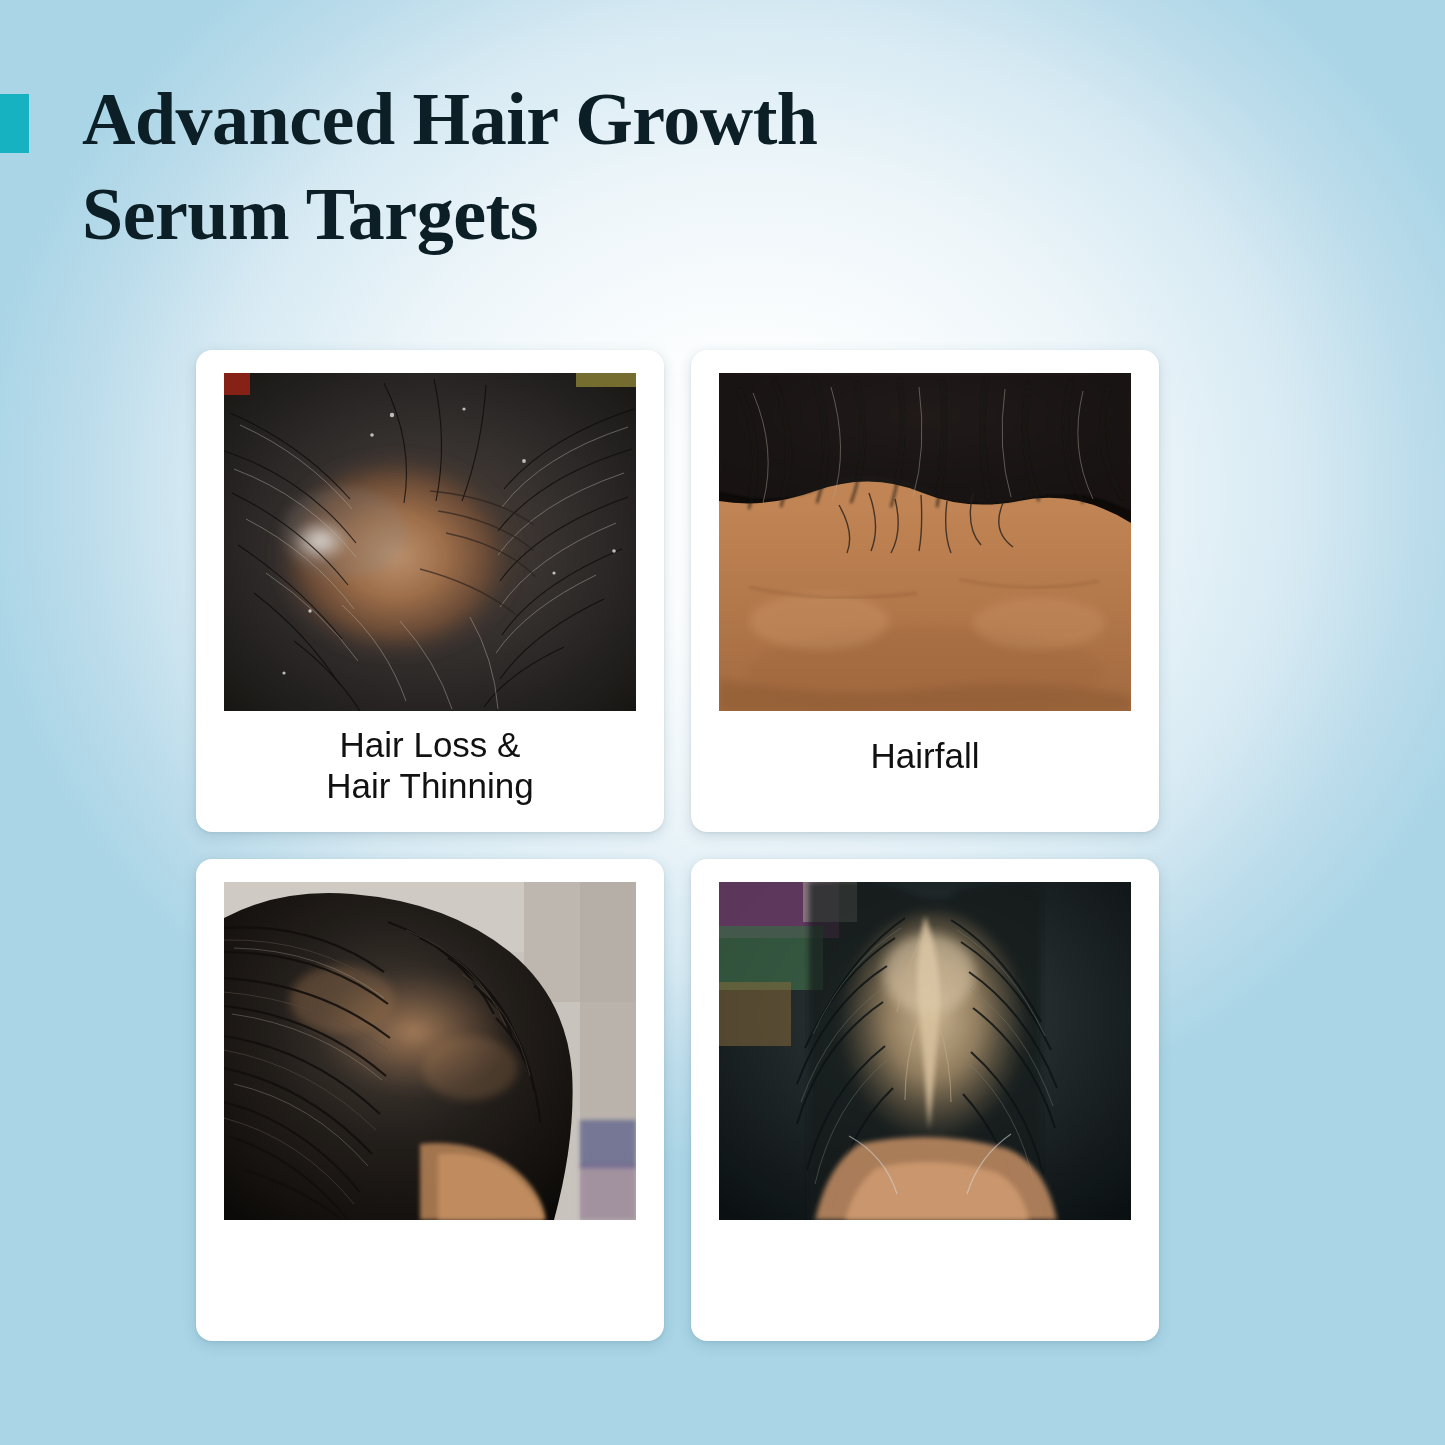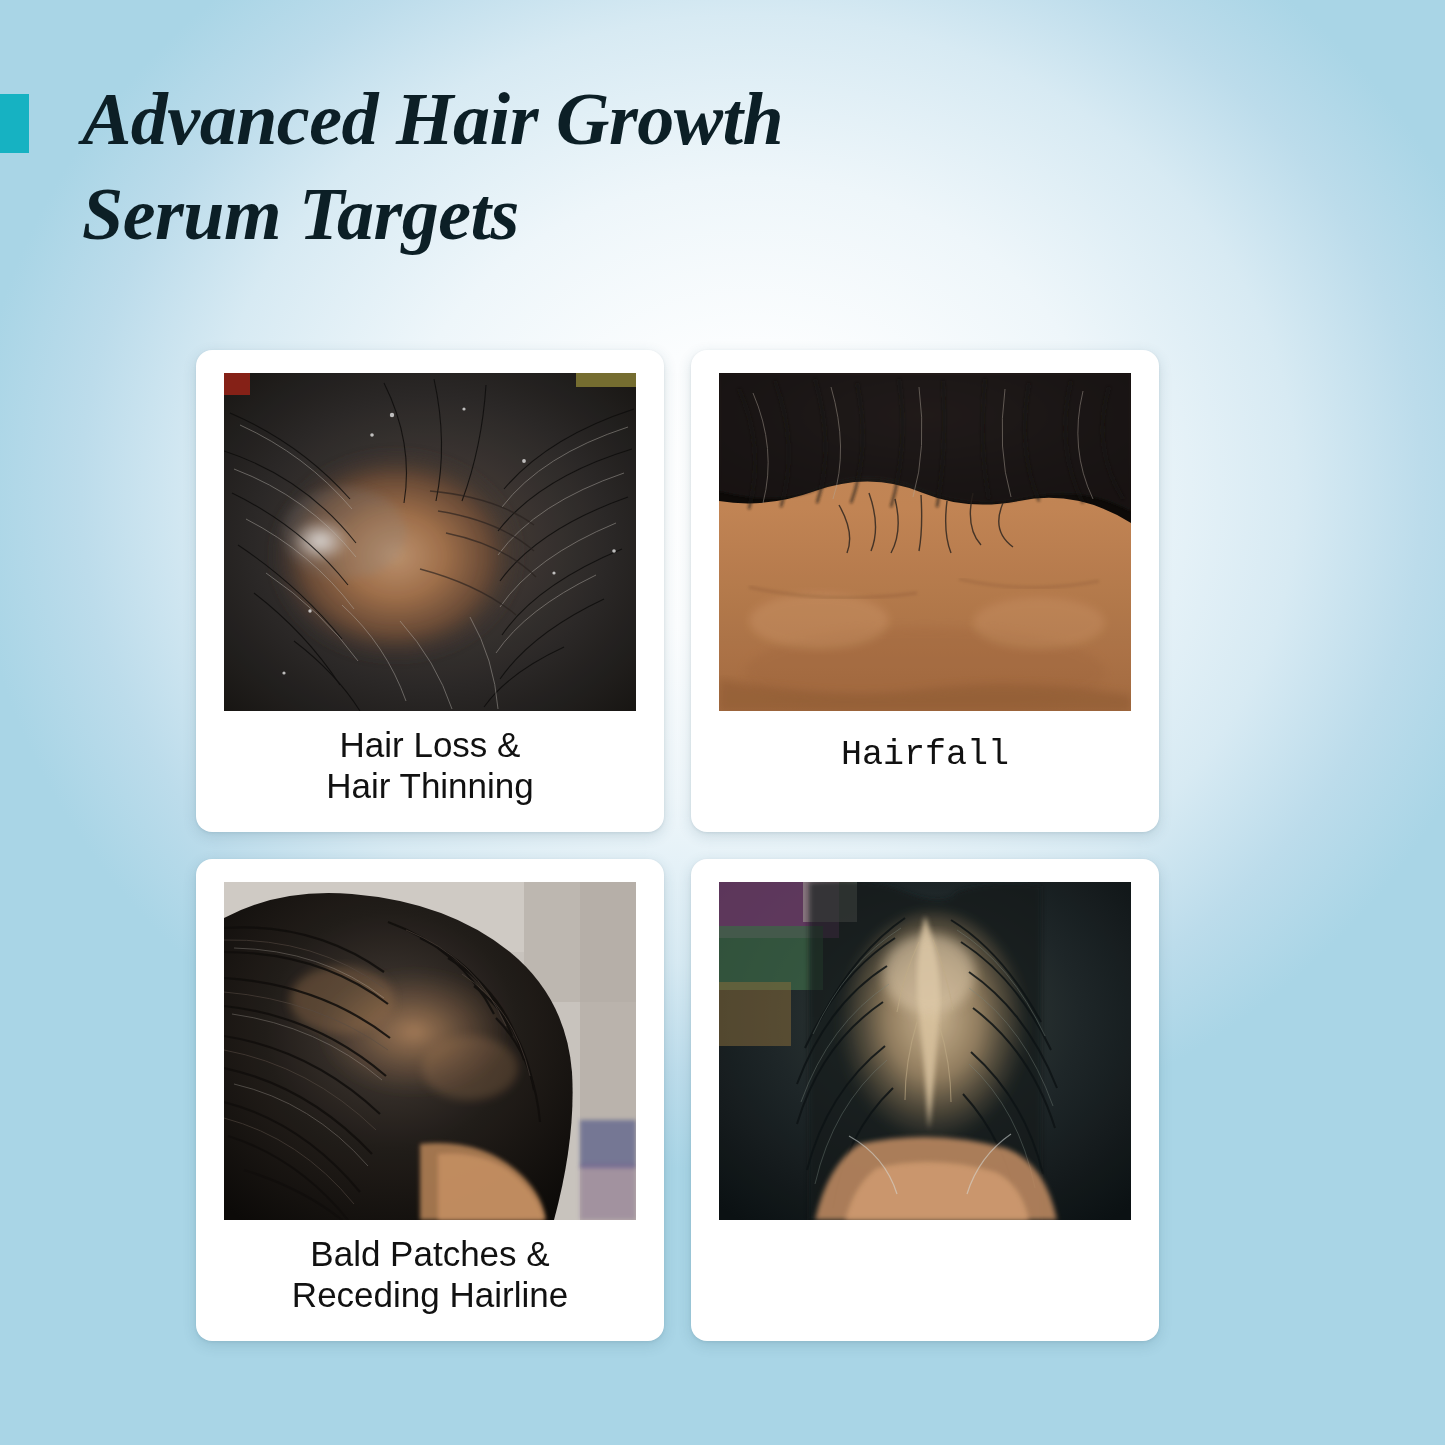--- a/index.html
+++ b/index.html
@@ -57,21 +57,20 @@
     left: 82px;
     top: 0;
     width: 980px;
     font-family: "Liberation Serif", "DejaVu Serif", serif;
     font-weight: bold;
     font-size: 74px;
     line-height: 95px;
     letter-spacing: -0.5px;
     color: #0c1f26;
     white-space: pre-line;
-    font-style: italic;
   }
 
   
   .grid {
     position: absolute;
     left: 196px;
     top: 350px;
     width: 1042px;
     display: grid;
     grid-template-columns: 468px 468px;
@@ -113,21 +112,21 @@
     text-align: center;
     font-family: "Liberation Sans", sans-serif;
     font-size: 35px;
     line-height: 41px;
     color: #111111;
     white-space: pre-line;
     padding-bottom: 14px;
   }
 
   
-  .card.single .caption { padding-bottom: 32px; font-family: Liberation Mono, monospace; }
+  .card.single .caption { padding-bottom: 32px; }
 </style>
 </head>
 <body>
 
 <div id="poster">
 
   <div class="header">
     <div class="accent-bar"></div>
     <div class="title">Advanced Hair Growth
 Serum Targets</div>
@@ -343,22 +342,20 @@
               <path d="M8 132 q86 12 150 66"></path>
             <path d="M10 202 q78 18 134 82"></path>
           </g>
           <path d="M196 262 q58 -6 96 26 26 22 30 50 H196 Z" fill="#c08a5c" opacity="0.85" filter="url(#c3soft)"></path>
           <path d="M214 272 q54 -4 84 28 18 18 22 38 H214 Z" fill="#cf9768" opacity="0.8" filter="url(#c3soft)"></path>
           <rect x="356" y="238" width="56" height="48" fill="#3f4a86" opacity="0.55" filter="url(#c3soft)"></rect>
           <rect x="356" y="282" width="56" height="56" fill="#7d5a8f" opacity="0.35" filter="url(#c3soft)"></rect>
           <rect width="412" height="338" fill="#000" opacity="0.03"></rect>
         </svg>
       </div>
-      <div class="caption">Bald Patches &amp;
-Receding Hairline</div>
     </div>
 
     <div class="card">
       <div class="photo">
         <svg viewBox="0 0 412 338" preserveAspectRatio="none" aria-hidden="true">
           <defs>
             <radialGradient id="c4hair" cx="50%" cy="40%" r="75%">
               <stop offset="0%" stop-color="#3b4540"></stop>
               <stop offset="50%" stop-color="#20282a"></stop>
               <stop offset="100%" stop-color="#0c1214"></stop>

